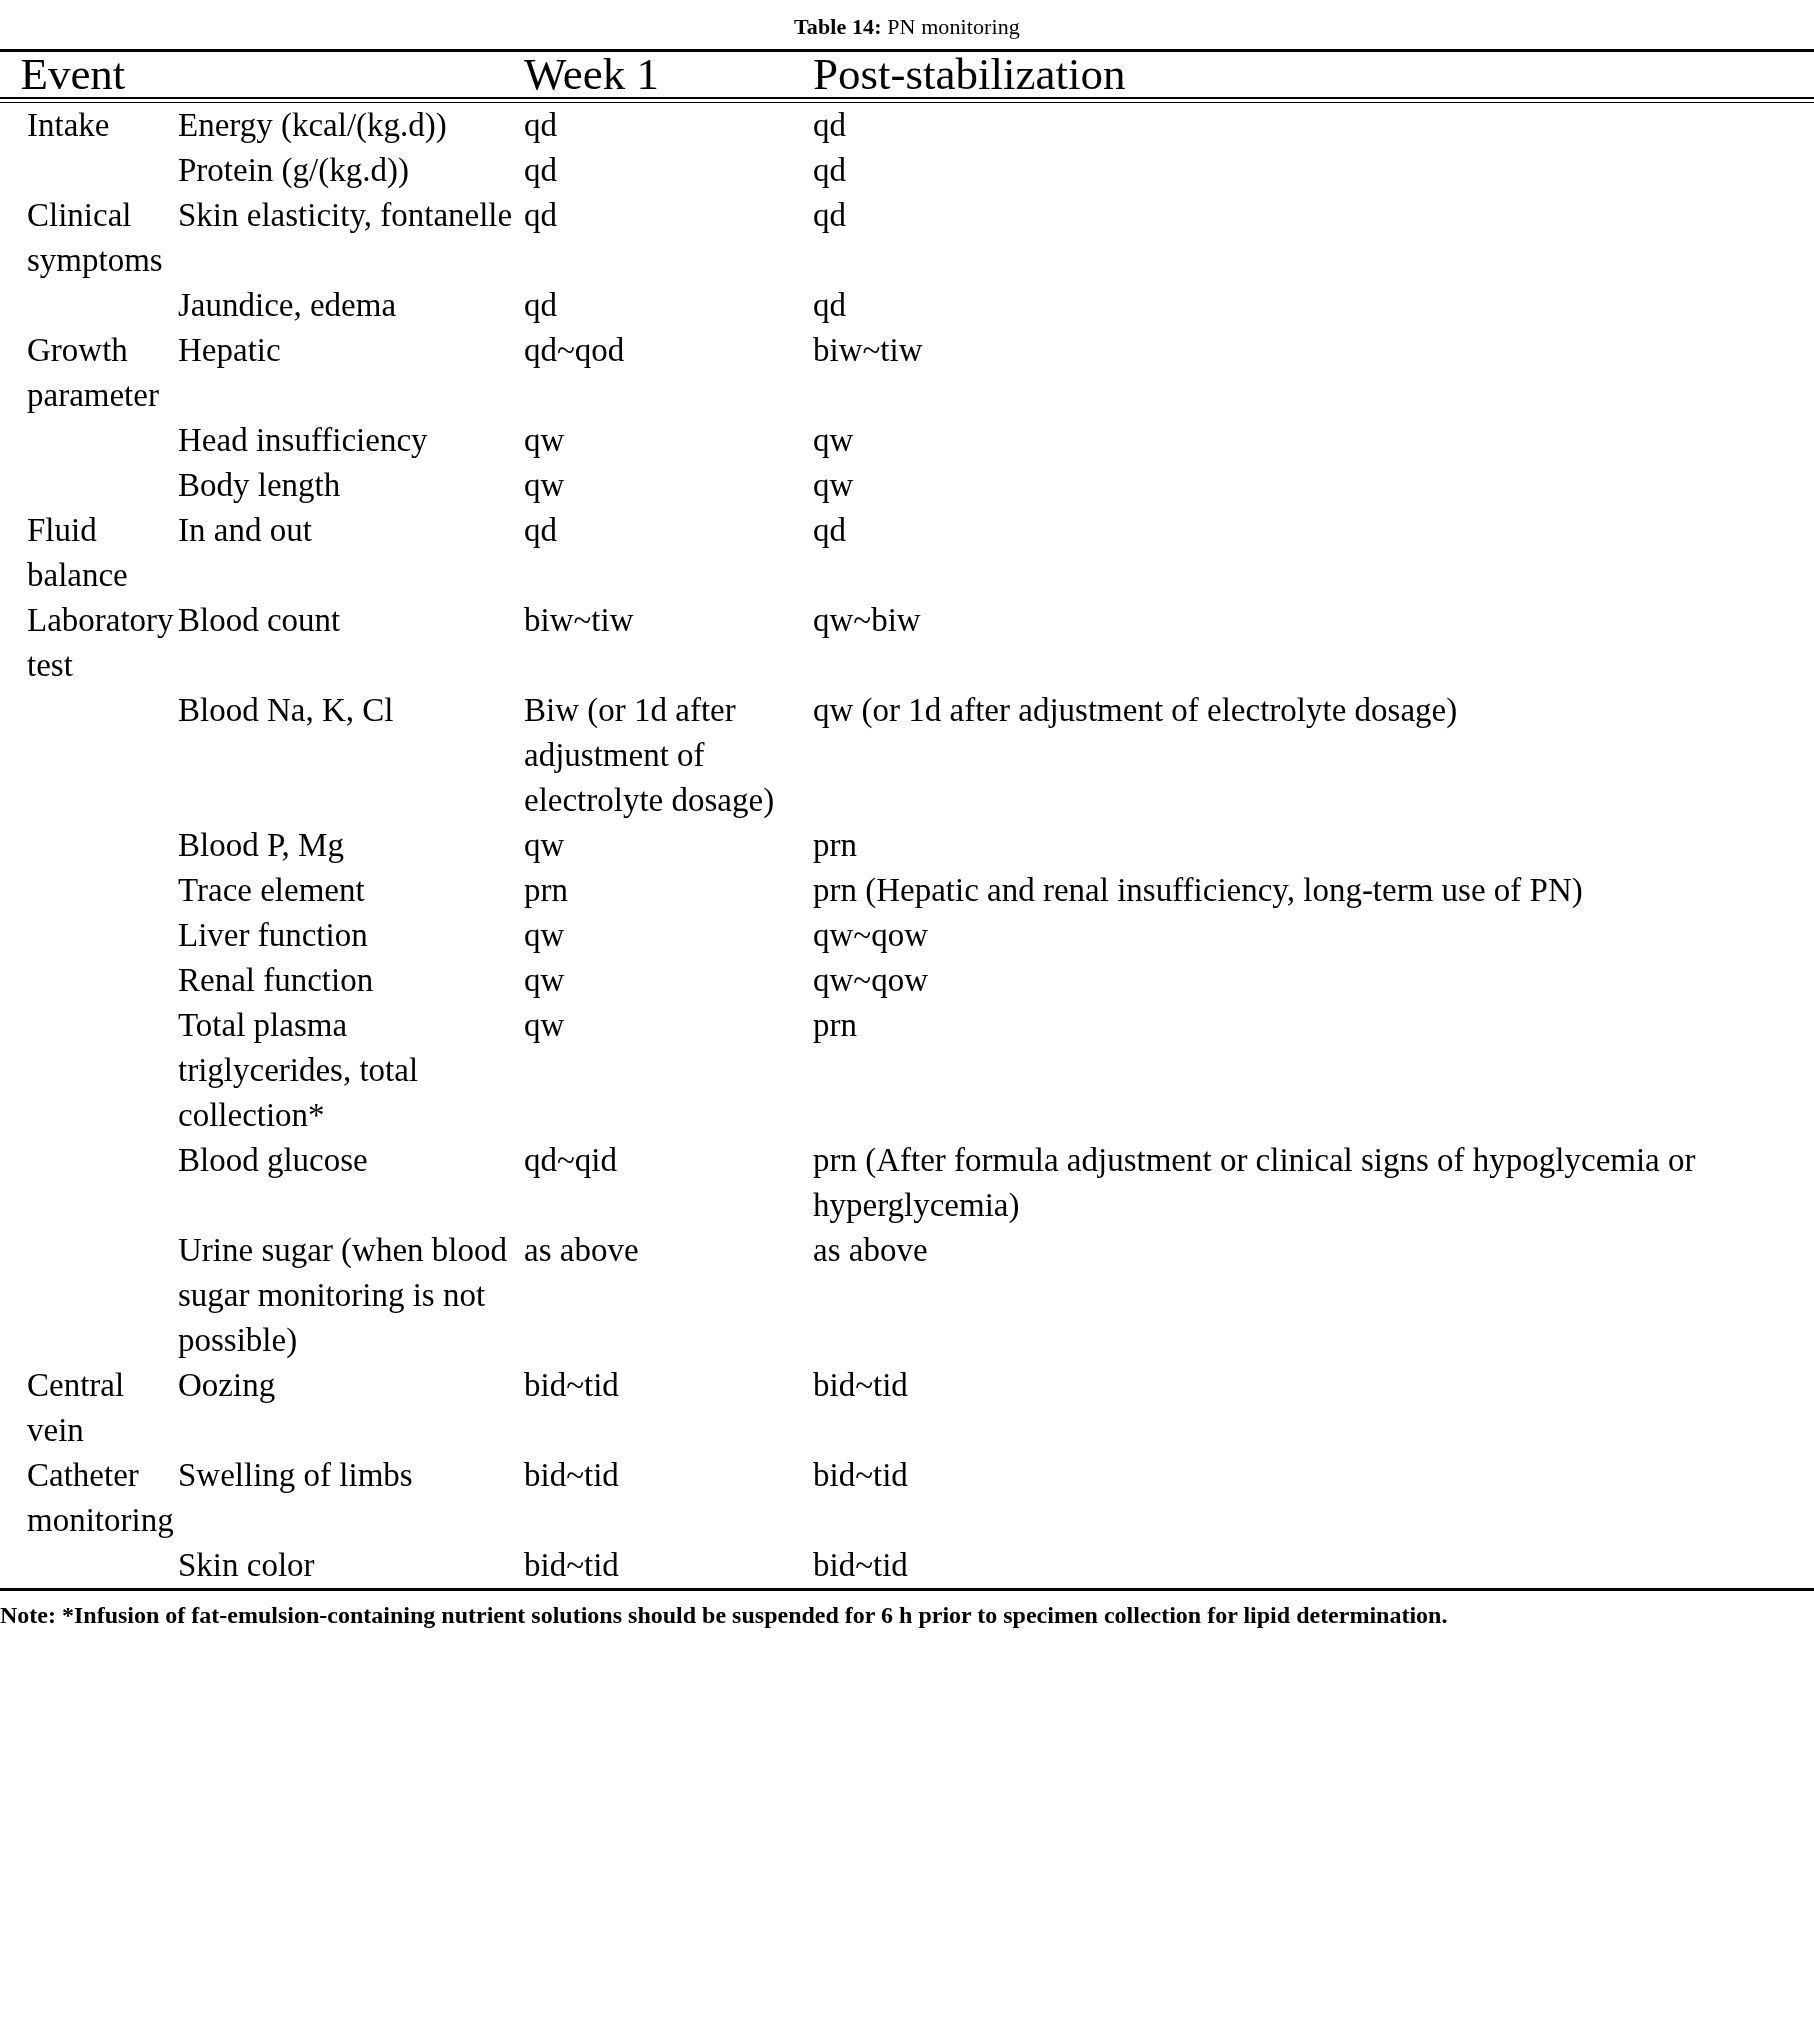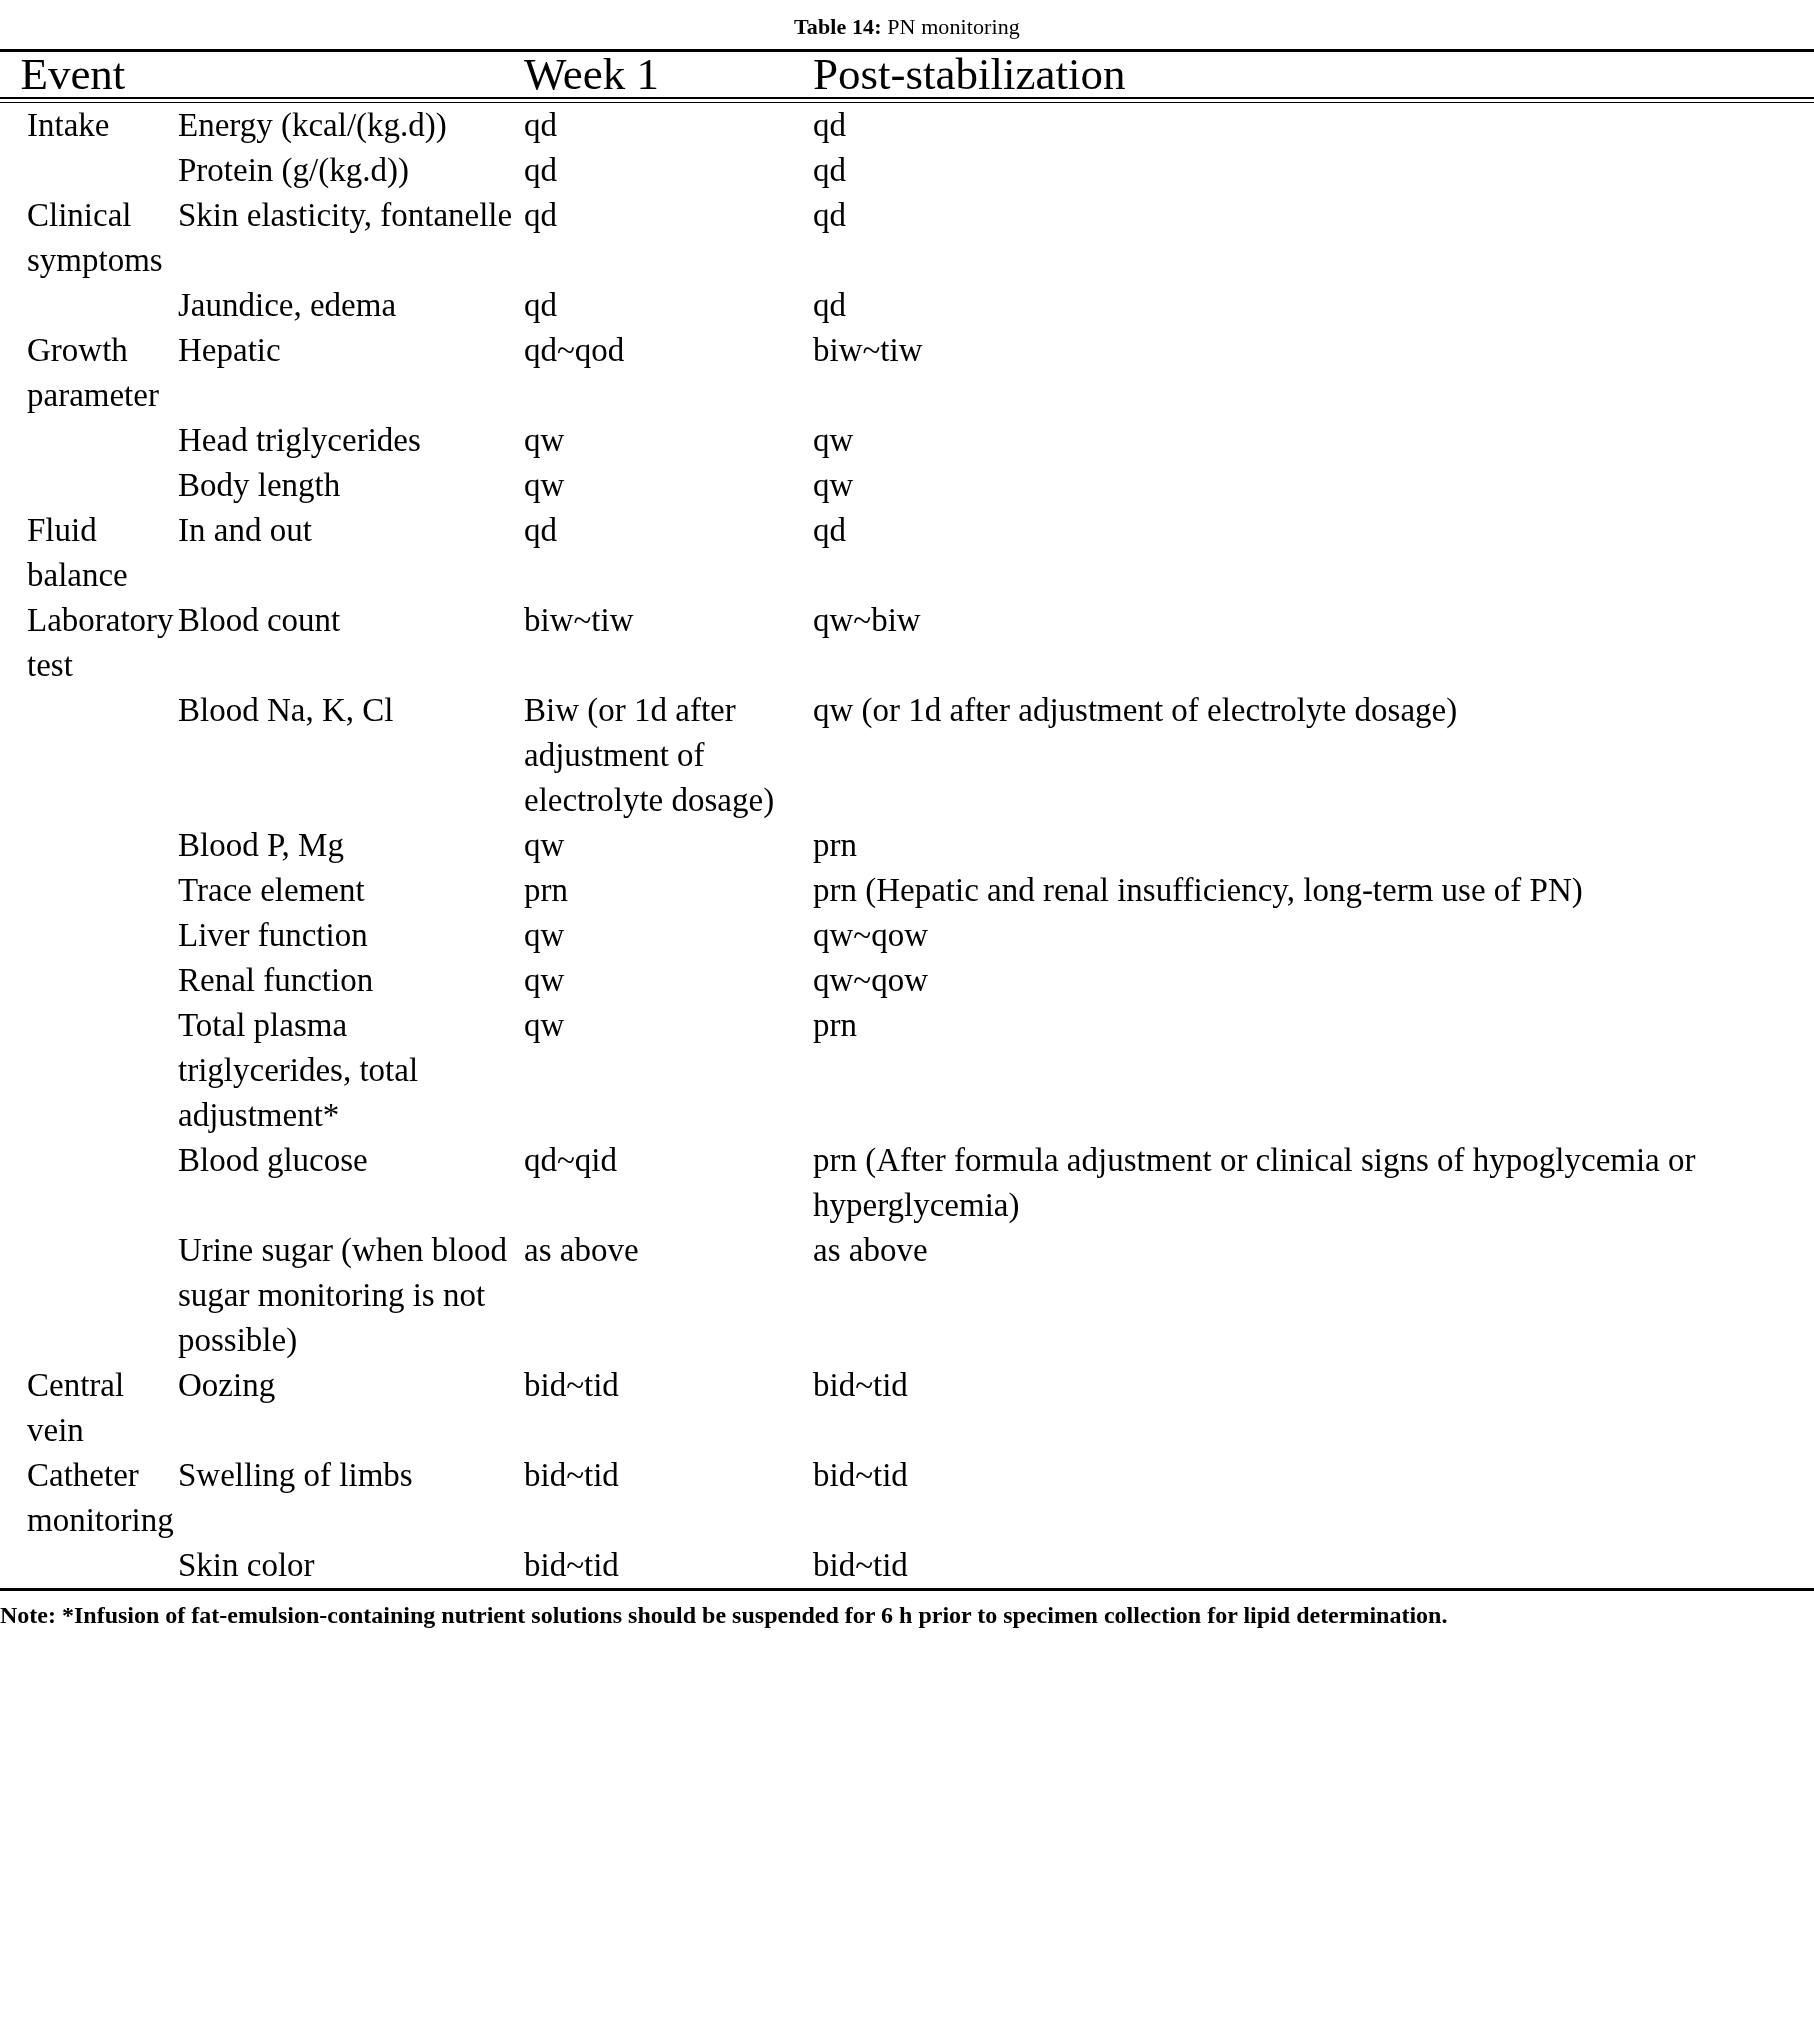--- a/index.html
+++ b/index.html
@@ -179,21 +179,21 @@
         <tr class="body-row grp-top">
           <td class="k1">
             <div class="grp-label">Growth parameter</div>
           </td>
           <td class="k2">Hepatic</td>
           <td class="k3">qd~qod</td>
           <td class="k4">biw~tiw</td>
         </tr>
         <tr class="body-row">
           <td class="k1"></td>
-          <td class="k2">Head triglycerides</td>
+          <td class="k2">Head insufficiency</td>
           <td class="k3">qw</td>
           <td class="k4">qw</td>
         </tr>
         <tr class="body-row">
           <td class="k1"></td>
           <td class="k2">Body length</td>
           <td class="k3">qw</td>
           <td class="k4">qw</td>
         </tr>
         <tr class="body-row grp-top">
@@ -237,21 +237,21 @@
           <td class="k4">qw~qow</td>
         </tr>
         <tr class="body-row">
           <td class="k1"></td>
           <td class="k2">Renal function</td>
           <td class="k3">qw</td>
           <td class="k4">qw~qow</td>
         </tr>
         <tr class="body-row">
           <td class="k1"></td>
-          <td class="k2">Total plasma triglycerides, total adjustment*</td>
+          <td class="k2">Total plasma triglycerides, total collection*</td>
           <td class="k3">qw</td>
           <td class="k4">prn</td>
         </tr>
         <tr class="body-row">
           <td class="k1"></td>
           <td class="k2">Blood glucose</td>
           <td class="k3">qd~qid</td>
           <td class="k4">prn (After formula adjustment or clinical signs of hypoglycemia or hyperglycemia)</td>
         </tr>
         <tr class="body-row">

